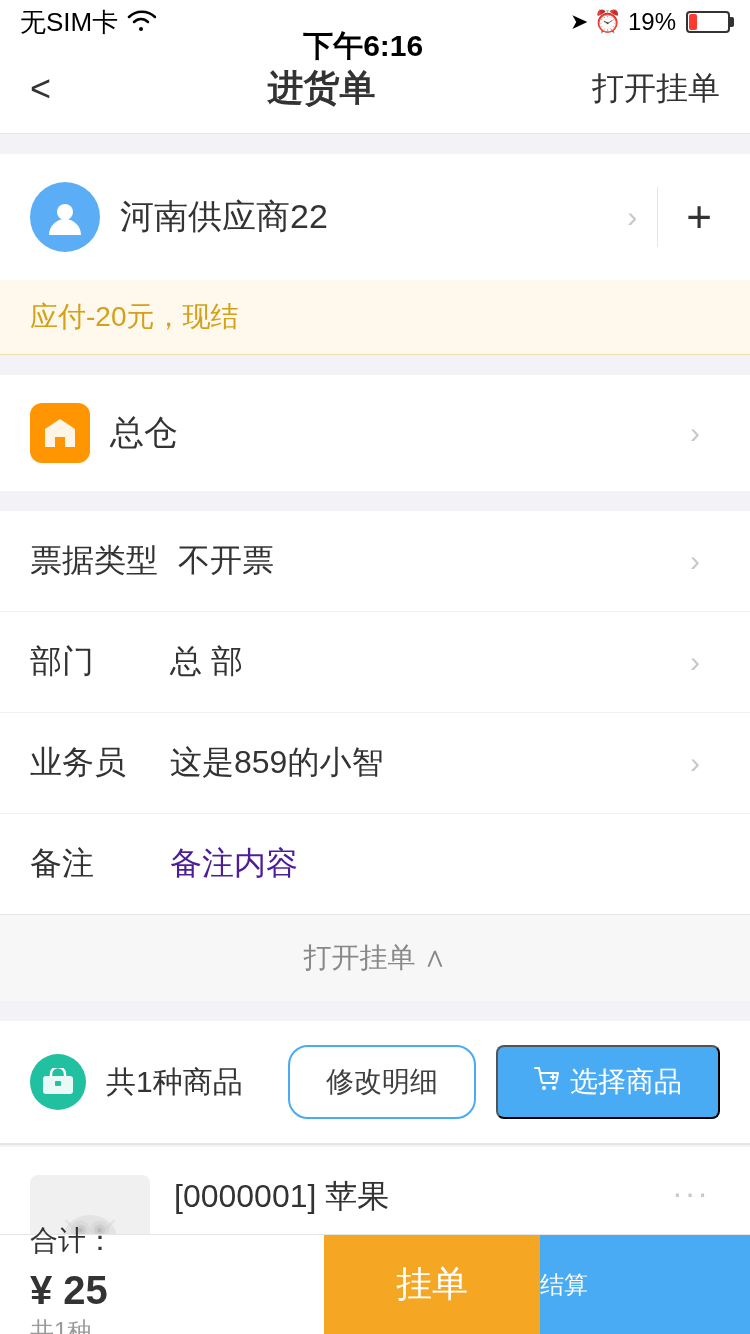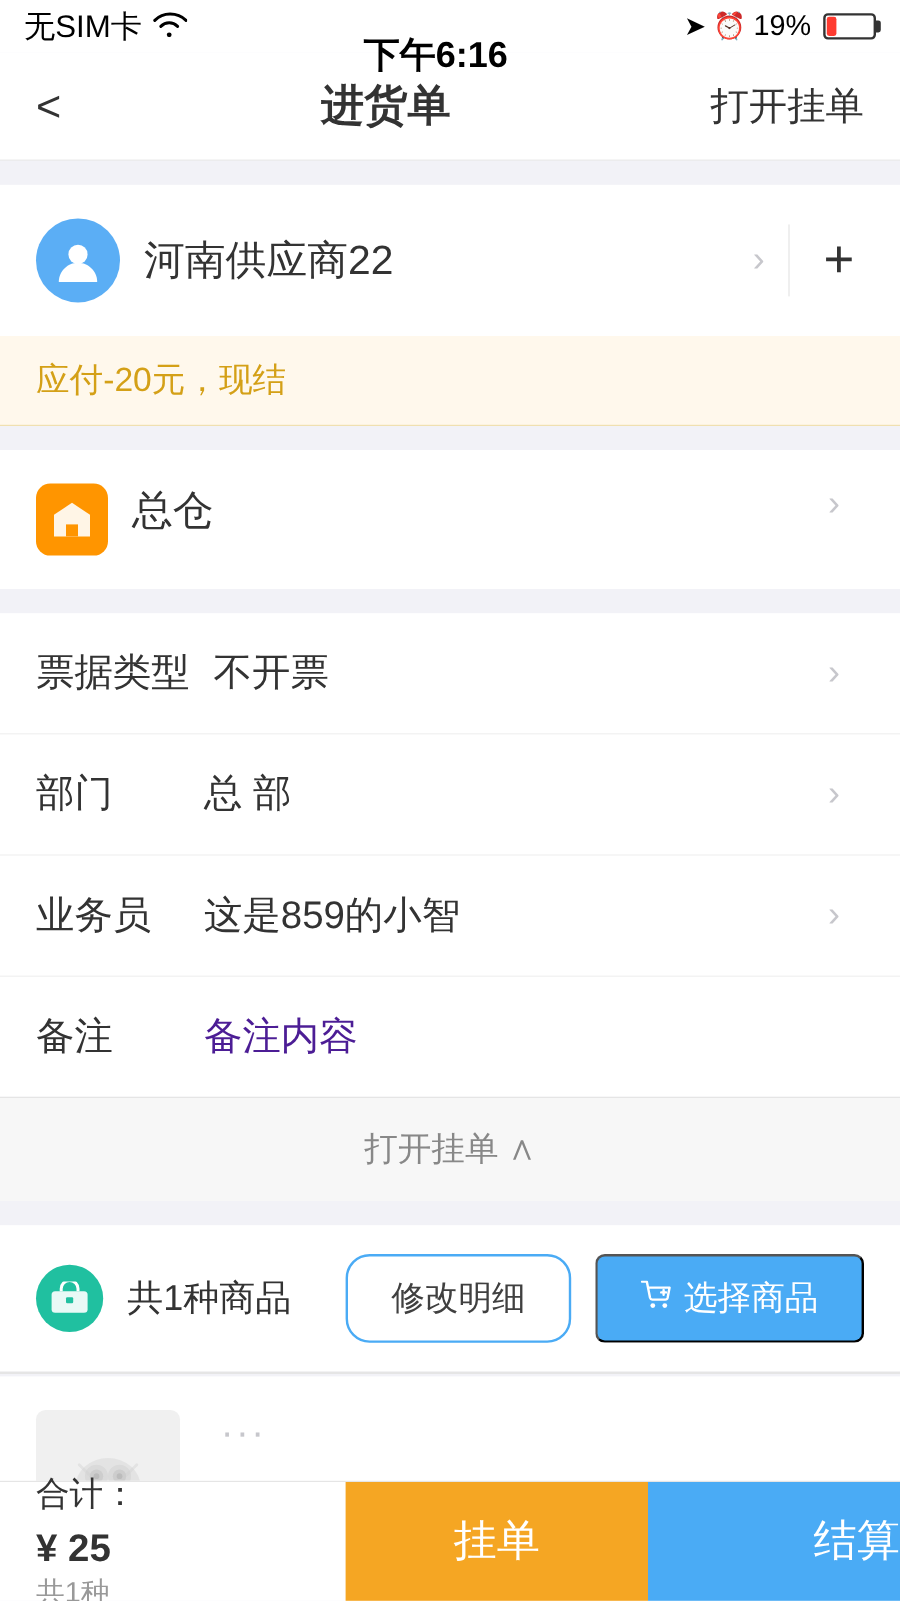--- a/index.html
+++ b/index.html
@@ -161,21 +161,21 @@
       padding: 18px 30px;
       font-size: 28px;
       color: #d4a017;
       border-bottom: 1px solid #f0e0b0;
     }
 
     
     .warehouse-row {
       background: #fff;
       display: flex;
-      align-items: flex-start;
+      align-items: center;
       padding: 28px 30px;
     }
     .warehouse-icon {
       width: 60px;
       height: 60px;
       border-radius: 12px;
       background: #ff9500;
       display: flex;
       align-items: center;
       justify-content: center;
@@ -338,37 +338,37 @@
       z-index: 100;
     }
     .total-section {
       flex: 1;
       display: flex;
       flex-direction: column;
       justify-content: center;
       padding: 0 30px;
     }
     .btn-pending {
-      width: 252px;
+      width: 216px;
       background: #f5a623;
       color: #fff;
       font-size: 36px;
       display: flex;
       align-items: center;
       justify-content: center;
       cursor: pointer;
     }
     .btn-checkout {
       width: 210px;
       background: #4aabf5;
       color: #fff;
-      font-size: 36px;
-      display: flex;
-      align-items: center;
-      justify-content: flex-end;
+      font-size: 24px;
+      display: flex;
+      align-items: center;
+      justify-content: flex-start;
       cursor: pointer;
     }
 
     
     .bottom-spacer {
       height: 110px;
     }
   </style>
 </head>
 <body>
@@ -500,30 +500,43 @@
       <circle cx="62" cy="44" r="12" fill="#888" opacity="0.5"></circle>
       <circle cx="38" cy="44" r="7" fill="#555" opacity="0.5"></circle>
       <circle cx="62" cy="44" r="7" fill="#555" opacity="0.5"></circle>
       <circle cx="38" cy="44" r="3" fill="#222" opacity="0.6"></circle>
       <circle cx="62" cy="44" r="3" fill="#222" opacity="0.6"></circle>
       <path d="M42 62 Q50 68 58 62" stroke="#888" stroke-width="2.5" fill="none" opacity="0.5"></path>
       <polygon points="47,52 50,58 53,52" fill="#888" opacity="0.5"></polygon>
       <path d="M20 32 L30 42 M80 32 L70 42" stroke="#888" stroke-width="3" stroke-linecap="round" opacity="0.4"></path>
     </svg>
   </div>
+  <div class="product-info">
+    <div class="product-name">
+      <span>[0000001]</span>
+      <span>苹果</span>
+    </div>
+    <div class="product-price">
+      <span>¥5</span>
+      <span> x </span>
+      <span class="price-highlight">5千克</span>
+      <span> = </span>
+      <span class="price-highlight">¥25</span>
+    </div>
+  </div>
   <span class="product-more">···</span>
 </div>
 
 <div class="bottom-spacer"></div>
 
 <div class="bottom-bar">
   <div class="total-section">
     <div style="display:flex;align-items:baseline;gap:8px;flex-direction:column;">
       <span style="font-size:28px;color:#333;">合计：</span>
-      <span style="font-size:32px;font-weight:600;color:#333;">¥ 25</span>
+      <span style="font-size:40px;font-weight:600;color:#333;">¥ 25</span>
     </div>
     <div style="font-size:24px;color:#999;margin-top:2px;">共1种</div>
   </div>
   <div class="btn-pending">
     <span>挂单</span>
   </div>
   <div class="btn-checkout">
     <span>结算</span>
   </div>
 </div>

